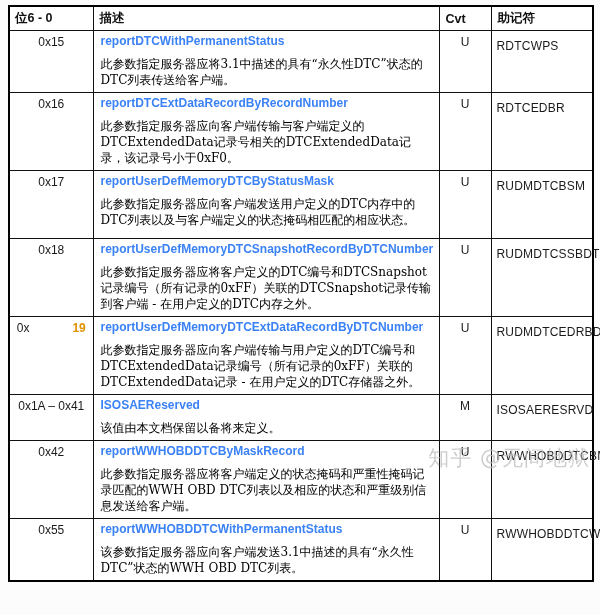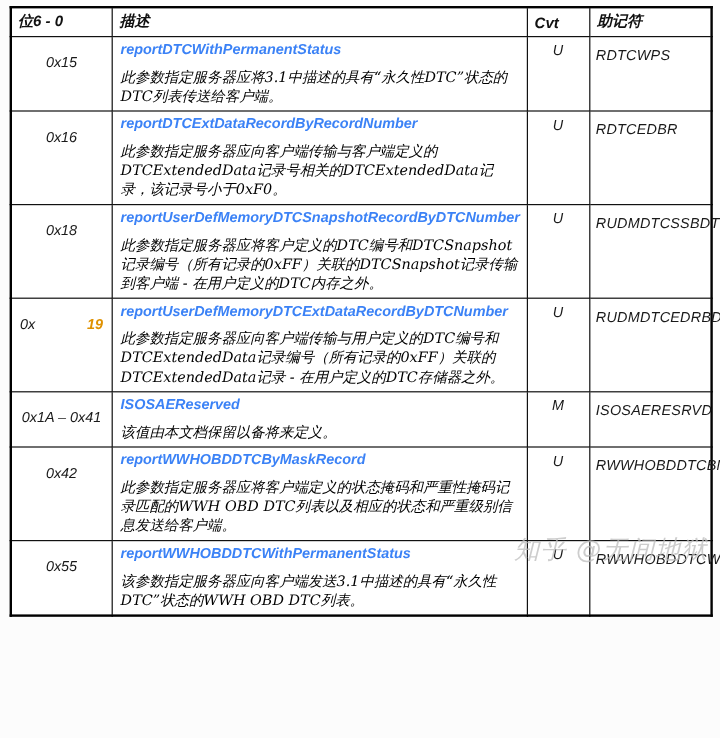--- a/index.html
+++ b/index.html
@@ -4,21 +4,21 @@
 <style>
   * { margin: 0; padding: 0; box-sizing: border-box; }
   html, body {
     width: 600px; height: 615px;
     background: #fcfcfc;
     font-family: "Liberation Sans", sans-serif;
     overflow: hidden;
   }
   .page {
     position: relative;
-    width: 600px; height: 479px; font-style: italic;
+    width: 600px; height: 479px;
   }
   table.spec {
     position: absolute;
     left: 8px; top: 5px;
     width: 584px;
     border-collapse: collapse;
     table-layout: fixed;
     background: #ffffff;
   }
   table.spec, table.spec td, table.spec th {
@@ -35,21 +35,21 @@
     font-family: "Liberation Sans", "DejaVu Sans", sans-serif;
   }
   thead th.c-bits { padding-left: 5px; }
   td {
     vertical-align: top;
     color: #1a1a1a;
   }
   td.bits {
     text-align: center;
     font-size: 12px;
-    padding-top: 14px;
+    padding-top: 4px;
     font-family: "Liberation Sans", "DejaVu Sans", sans-serif;
     white-space: nowrap;
   }
   td.desc { padding: 3px 7px 4px 7px; }
   .param-title {
     font-size: 12px;
     font-weight: bold;
     font-family: "Liberation Sans", "DejaVu Sans", sans-serif;
     color: #3b82f6;
     line-height: 15px;
@@ -115,20 +115,29 @@
       </tr>
       <tr style="height:62px">
         <td class="bits">0x16</td>
         <td class="desc">
           <div class="param-title">reportDTCExtDataRecordByRecordNumber</div>
           <div class="param-desc">此参数指定服务器应向客户端传输与客户端定义的DTCExtendedData记录号相关的DTCExtendedData记录，该记录号小于0xF0。</div>
         </td>
         <td class="cvt">U</td>
         <td class="mnem">RDTCEDBR</td>
       </tr>
+      <tr style="height:68px">
+        <td class="bits">0x17</td>
+        <td class="desc">
+          <div class="param-title">reportUserDefMemoryDTCByStatusMask</div>
+          <div class="param-desc">此参数指定服务器应向客户端发送用户定义的DTC内存中的DTC列表以及与客户端定义的状态掩码相匹配的相应状态。</div>
+        </td>
+        <td class="cvt">U</td>
+        <td class="mnem">RUDMDTCBSM</td>
+      </tr>
       <tr style="height:76px">
         <td class="bits">0x18</td>
         <td class="desc">
           <div class="param-title">reportUserDefMemoryDTCSnapshotRecordByDTCNumber</div>
           <div class="param-desc">此参数指定服务器应将客户定义的DTC编号和DTCSnapshot记录编号（所有记录的0xFF）关联的DTCSnapshot记录传输到客户端 - 在用户定义的DTC内存之外。</div>
         </td>
         <td class="cvt">U</td>
         <td class="mnem">RUDMDTCSSBDTC</td>
       </tr>
       <tr style="height:78px">

